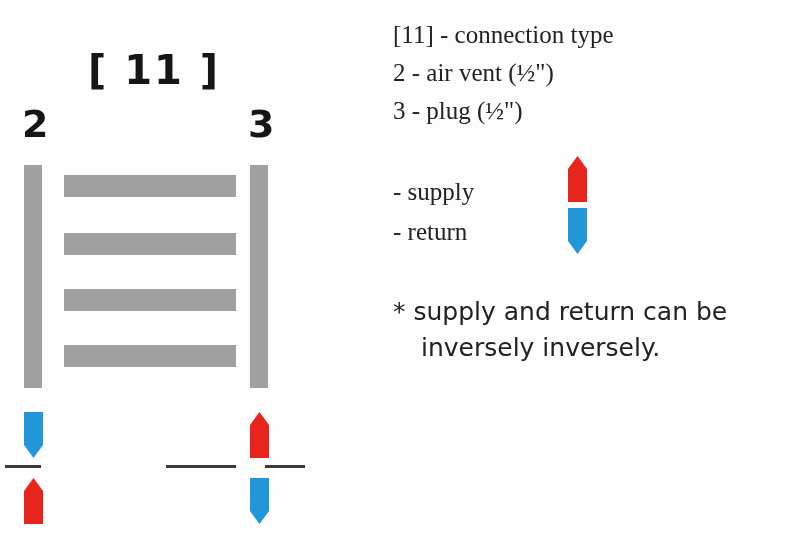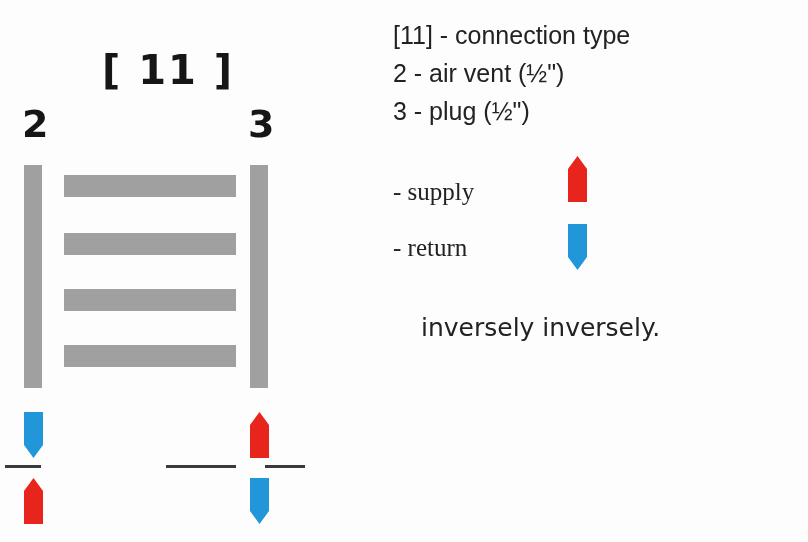--- a/index.html
+++ b/index.html
@@ -62,21 +62,21 @@
   }
 
   
   .legend {
     position: absolute;
     left: 393px;
     top: 16px;
     width: 400px;
   }
   .legend-line {
-    font-family: Liberation Sans, sans-serif;
+    font-family: Liberation Serif, serif;
     font-size: 25px;
     line-height: 38px;
     color: #222222;
     white-space: nowrap;
   }
   .legend-key-row {
     position: relative;
     font-family: Liberation Serif, serif;
     font-size: 25px;
     line-height: 40px;
@@ -90,21 +90,21 @@
     color: #222222;
     white-space: nowrap;
   }
   .note-indent { padding-left: 28px; }
 </style>
 </head>
 <body>
 
 <div id="canvas">
 
-  <div class="bracket-label" style="left:102px; top:50px;">[ 11 ]</div>
+  <div class="bracket-label" style="left:88px; top:50px;">[ 11 ]</div>
 
   <div class="num-label" style="left:22px; top:105px;">2</div>
   <div class="num-label" style="left:248px; top:105px;">3</div>
 
   <div class="manifold" style="left:24px; top:165px; width:18px; height:223px;"></div>
   <div class="manifold" style="left:250px; top:165px; width:18px; height:223px;"></div>
 
   <div class="fin" style="left:64px; top:175px; width:172px; height:22px;"></div>
   <div class="fin" style="left:64px; top:233px; width:172px; height:22px;"></div>
   <div class="fin" style="left:64px; top:289px; width:172px; height:22px;"></div>
@@ -145,27 +145,28 @@
 
     <div class="legend-key-row">
       <span>- supply</span>
       <span class="arrow" style="left:175px; top:-16px;">
         <svg viewBox="0 0 19 46" preserveAspectRatio="none">
           <polygon points="9.5,0 19,13 19,46 0,46 0,13" fill="#e8251c"></polygon>
         </svg>
       </span>
     </div>
 
-    <div class="legend-key-row" style="margin-top:16px;">
+    <div class="legend-key-row" style="margin-top:0;">
       <span>- return</span>
       <span class="arrow" style="left:175px; top:-4px;">
         <svg viewBox="0 0 19 46" preserveAspectRatio="none">
           <polygon points="0,0 19,0 19,33 9.5,46 0,33" fill="#2196d8"></polygon>
         </svg>
       </span>
     </div>
 
     <div style="height:42px;"></div>
 
+    <div class="note">* supply and return can be</div>
     <div class="note note-indent">inversely inversely.</div>
   </div>
 
 </div>
 
 </body></html>

